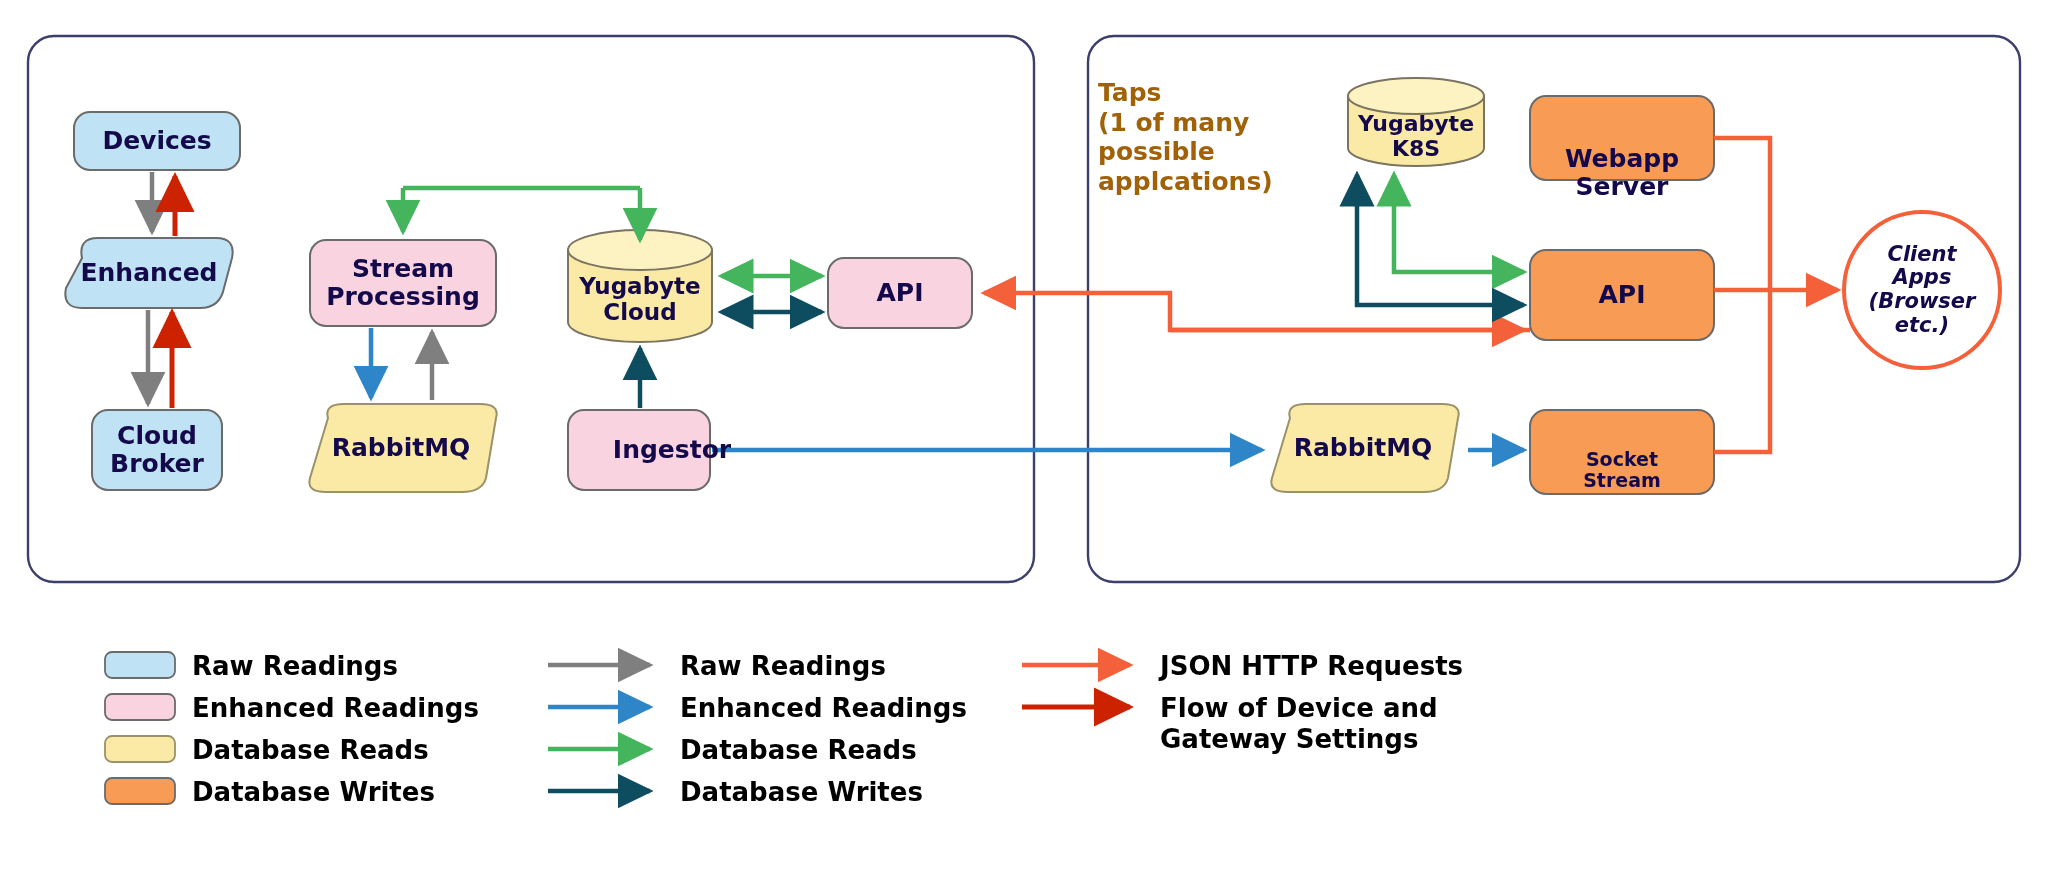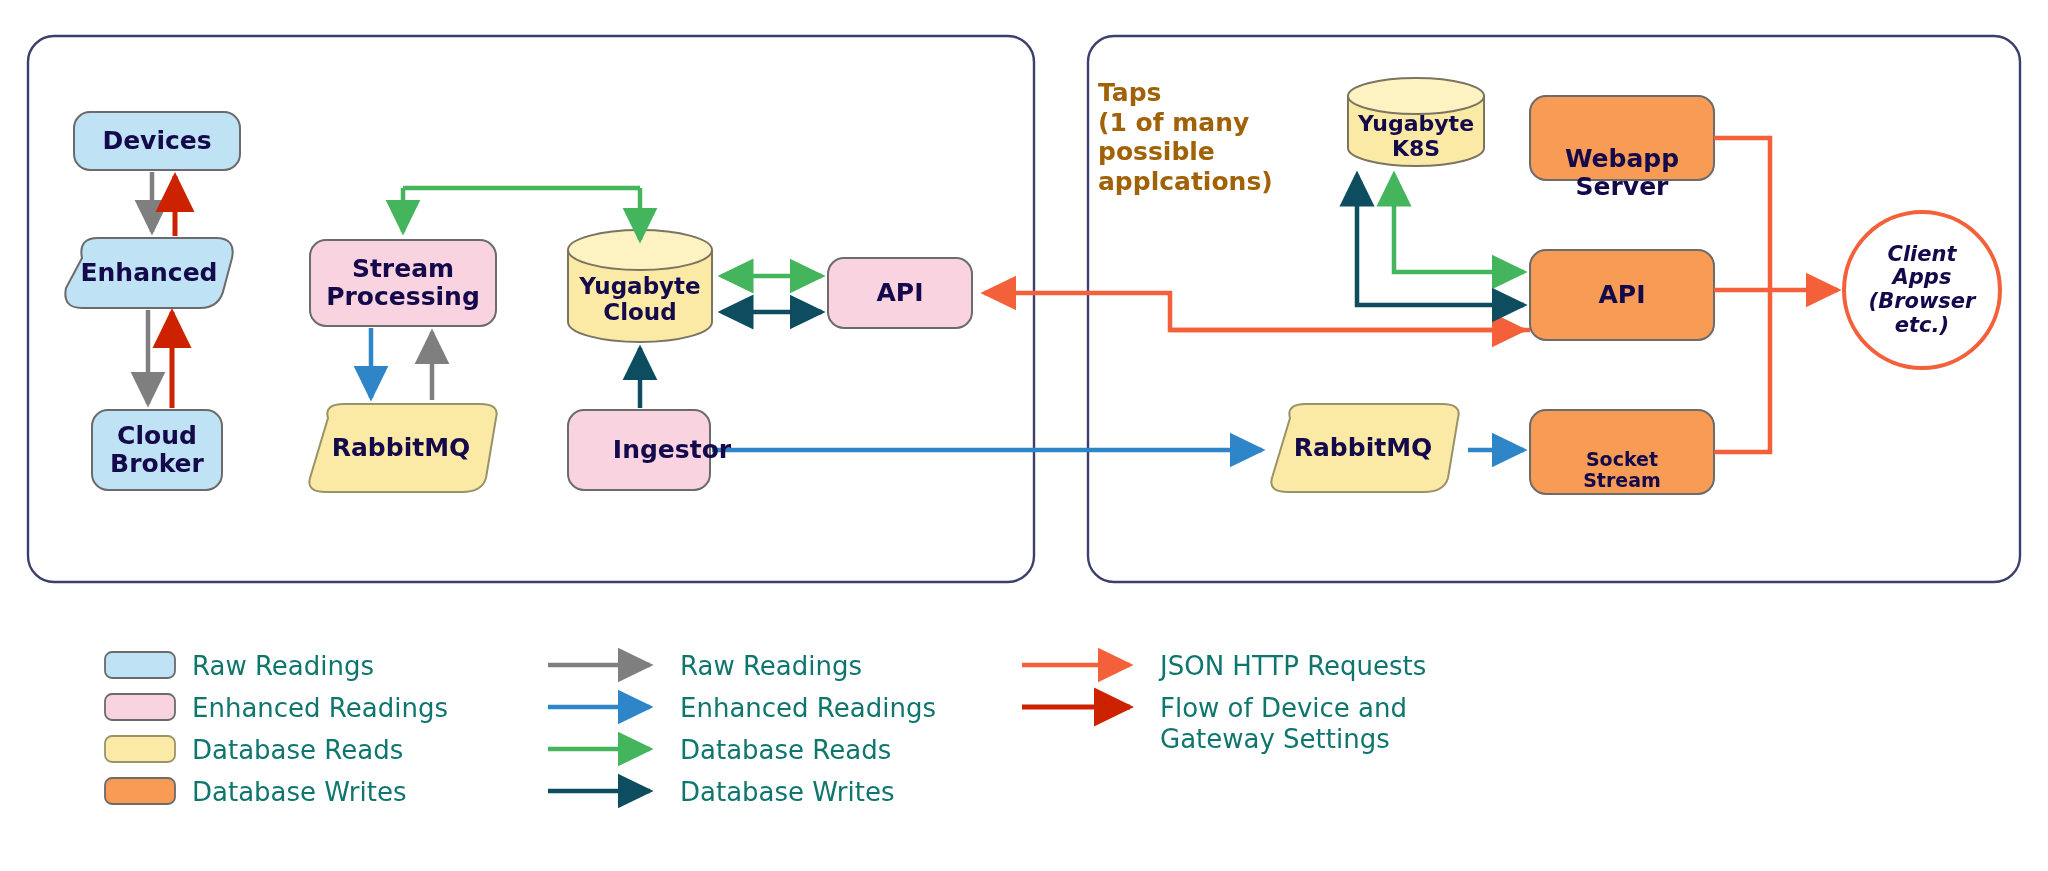--- a/index.html
+++ b/index.html
@@ -5,21 +5,21 @@
   html,body{margin:0;padding:0;background:#ffffff;}
   body{width:2048px;height:871px;font-family:"DejaVu Sans","Liberation Sans",sans-serif;}
   #stage{position:relative;width:2048px;height:871px;overflow:hidden;background:#fff;}
   svg.layer{position:absolute;left:0;top:0;width:2048px;height:871px;}
   .node-label{
     position:absolute;display:flex;align-items:center;justify-content:center;
     text-align:center;color:#140a4b;font-weight:700;pointer-events:none;
     line-height:1.12;white-space:pre-line;
   }
   .free-label{position:absolute;color:#a16207;font-weight:700;text-align:left;line-height:1.18;white-space:pre-line;}
-  .legend-text{position:absolute;color:#0f766e;font-weight:400;line-height:1.18;white-space:pre-line;}
+  .legend-text{position:absolute;color:#000000;font-weight:700;line-height:1.18;white-space:pre-line;}
 </style>
 </head>
 <body>
 
 <div id="stage">
 
   <svg class="layer" viewBox="0 0 2048 871">
     <defs>
       <marker id="ah-gray" markerWidth="9" markerHeight="9" refX="7.2" refY="4.5" orient="auto" markerUnits="strokeWidth">
         <path d="M0,0.6 L8,4.5 L0,8.4 Z" fill="#7f7f7f"></path>

